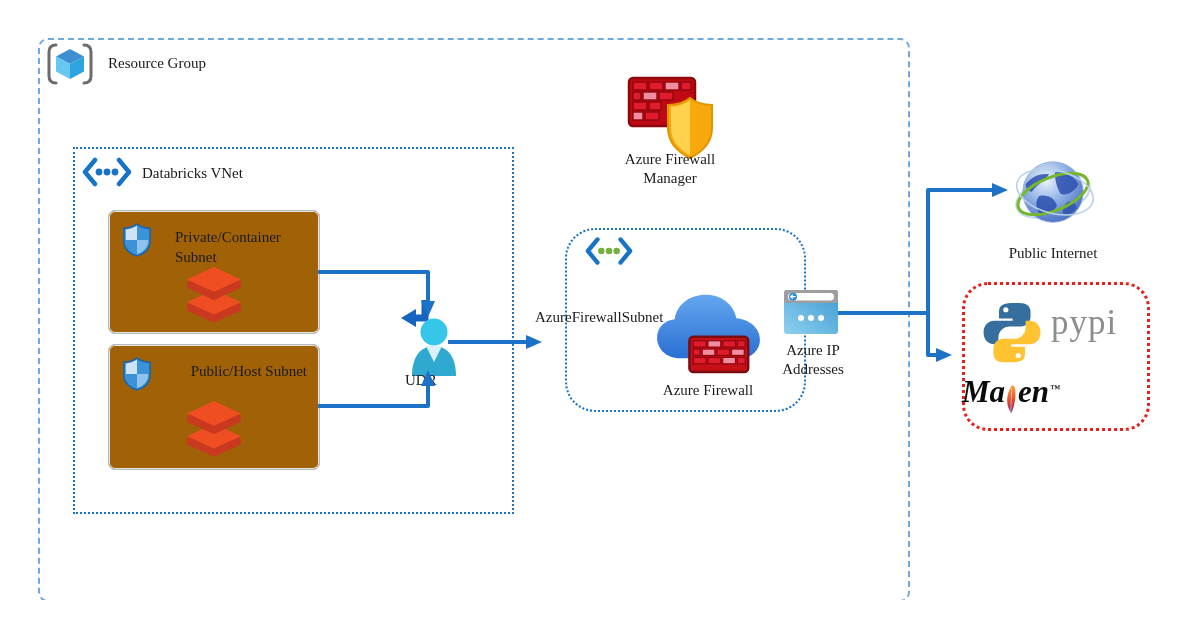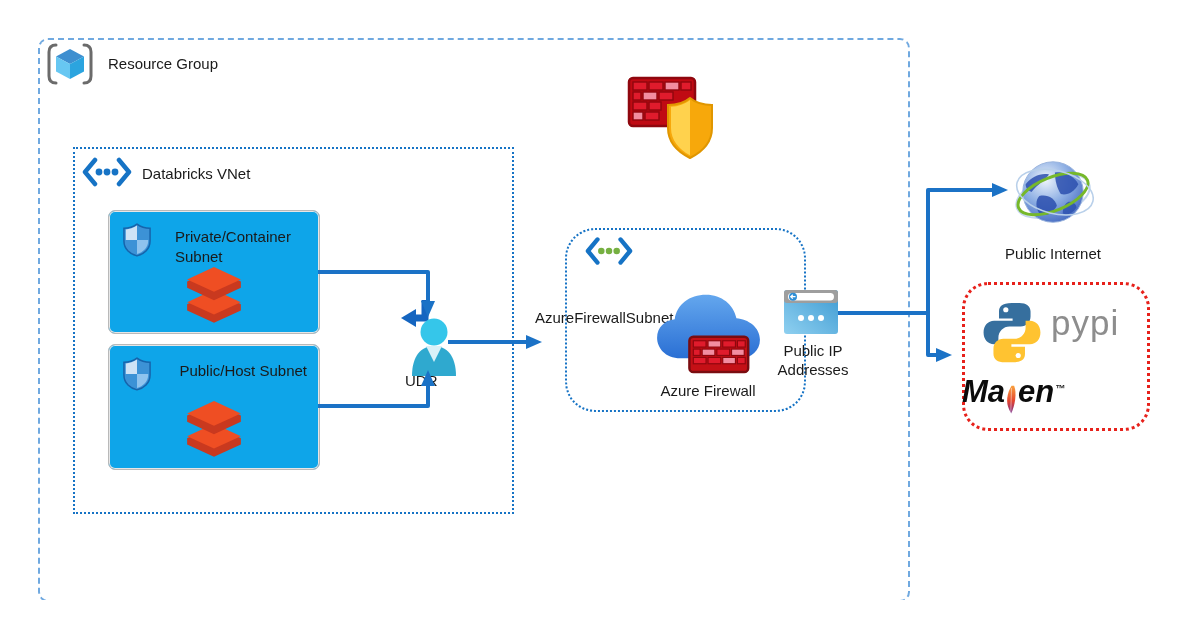--- a/index.html
+++ b/index.html
@@ -1,30 +1,30 @@
 <!DOCTYPE html>
 <html><head>
 <meta charset="utf-8">
 <style>
   html,body{margin:0;padding:0;background:#fff;}
   #canvas{position:relative;width:1200px;height:600px;background:#fff;overflow:hidden;
-          font-family:Liberation Sans, sans-serif;color:#1a1a1a;}
+          font-family:Liberation Serif, serif;color:#1a1a1a;}
   .abs{position:absolute;}
   .lbl{font-size:15px;line-height:19px;color:#1a1a1a;}
   .center{text-align:center;}
 
   .rg-box{left:38px;top:38px;width:868px;height:560px;border:2px dashed #70a9e0;border-radius:10px;}
   .rg-icon{left:46px;top:42px;width:48px;height:44px;}
   .rg-label{left:108px;top:54px;}
 
   .vnet-box{left:73px;top:147px;width:437px;height:363px;border:2px dotted #1673c5;}
   .vnet-icon{left:82px;top:157px;width:50px;height:30px;}
   .vnet-label{left:142px;top:164px;}
 
-  .card{left:108px;width:210px;height:122px;background:#0ea5e9;border:1px solid #b9b9b9;border-radius:7px;box-shadow:0 0 0 1px #e6e6e6 inset;}
+  .card{left:108px;width:210px;height:122px;background:#a16207;border:1px solid #b9b9b9;border-radius:7px;box-shadow:0 0 0 1px #e6e6e6 inset;}
   .card1{top:210px;}
   .card2{top:344px;height:124px;text-align:right;}
   .card .shield{position:absolute;left:14px;top:12px;width:28px;height:34px;}
   .card .ctext{position:absolute;left:66px;top:16px;width:132px;font-size:15px;line-height:20px;}
   .card .dbx{position:absolute;left:74px;top:56px;width:62px;height:58px;}
 
   .udr-icon{left:398px;top:294px;width:64px;height:86px;}
   .udr-label{left:405px;top:371px;width:50px;}
 
   .fwm-icon{left:627px;top:72px;width:88px;height:92px;}
@@ -127,20 +127,21 @@
         <rect x="16" y="20" width="14" height="8" fill="#f28da0"></rect>
         <rect x="32" y="20" width="14" height="8" fill="#e01b2c"></rect>
       <rect x="6" y="30" width="14" height="8" fill="#e01b2c"></rect>
         <rect x="22" y="30" width="12" height="8" fill="#e01b2c"></rect>
       <rect x="6" y="40" width="10" height="8" fill="#f28da0"></rect>
         <rect x="18" y="40" width="14" height="8" fill="#e01b2c"></rect>
     </g>
     <path d="M63 26 C69 31 77 33 85 33 V56 C85 70 75 80 63 86 C51 80 41 70 41 56 V33 C49 33 57 31 63 26 Z" fill="#f7a80b" stroke="#e09600" stroke-width="2"></path>
     <path d="M63 28 C58 32 51 34.4 44 34.8 V56 C44 68 52 77.5 63 83.3 Z" fill="#ffd24d"></path>
   </svg>
+  <div class="abs lbl fwm-label">Azure Firewall Manager</div>
 
   <div class="abs afw-box"></div>
   <svg class="abs afw-sub-icon" viewBox="0 0 50 30">
     <path d="M13 3 L3 15 L13 27" stroke="#1673c5" stroke-width="4.5" fill="none" stroke-linecap="round" stroke-linejoin="round"></path>
     <path d="M37 3 L47 15 L37 27" stroke="#1673c5" stroke-width="4.5" fill="none" stroke-linecap="round" stroke-linejoin="round"></path>
     <circle cx="17" cy="15" r="3.4" fill="#76b041"></circle>
       <circle cx="25" cy="15" r="3.4" fill="#76b041"></circle>
       <circle cx="33" cy="15" r="3.4" fill="#76b041"></circle>
   </svg>
   <div class="abs lbl afw-sub-label">AzureFirewallSubnet</div>
@@ -180,21 +181,21 @@
     </defs>
     <rect x="1" y="1" width="54" height="44" rx="3" fill="url(#pg)"></rect>
     <rect x="1" y="1" width="54" height="13" rx="3" fill="#9e9e9e"></rect>
     <rect x="5" y="4" width="46" height="7.5" rx="3.7" fill="#ffffff"></rect>
     <circle cx="10" cy="7.7" r="4" fill="#2f8fd6"></circle>
     <path d="M12.5 7.7 H8 M9.8 5.8 L7.8 7.7 L9.8 9.6" stroke="#fff" stroke-width="1.3" fill="none"></path>
     <circle cx="18" cy="29" r="3" fill="#fff"></circle>
       <circle cx="28" cy="29" r="3" fill="#fff"></circle>
       <circle cx="38" cy="29" r="3" fill="#fff"></circle>
   </svg>
-  <div class="abs lbl pip-label center">Public IP Addresses</div>
+  <div class="abs lbl pip-label center">Azure IP Addresses</div>
 
   <svg class="abs globe-icon" viewBox="0 0 84 84">
     <defs>
       <radialGradient id="gg" cx="0.38" cy="0.3" r="0.85">
         <stop offset="0" stop-color="#eef4fc"></stop>
           <stop offset="0.45" stop-color="#8fb0e4"></stop>
           <stop offset="1" stop-color="#3258b8"></stop>
       </radialGradient>
     </defs>
     <ellipse cx="42" cy="44" rx="39" ry="20" fill="none" stroke="#c3d6ee" stroke-width="2" transform="rotate(-18 42 44)"></ellipse>

